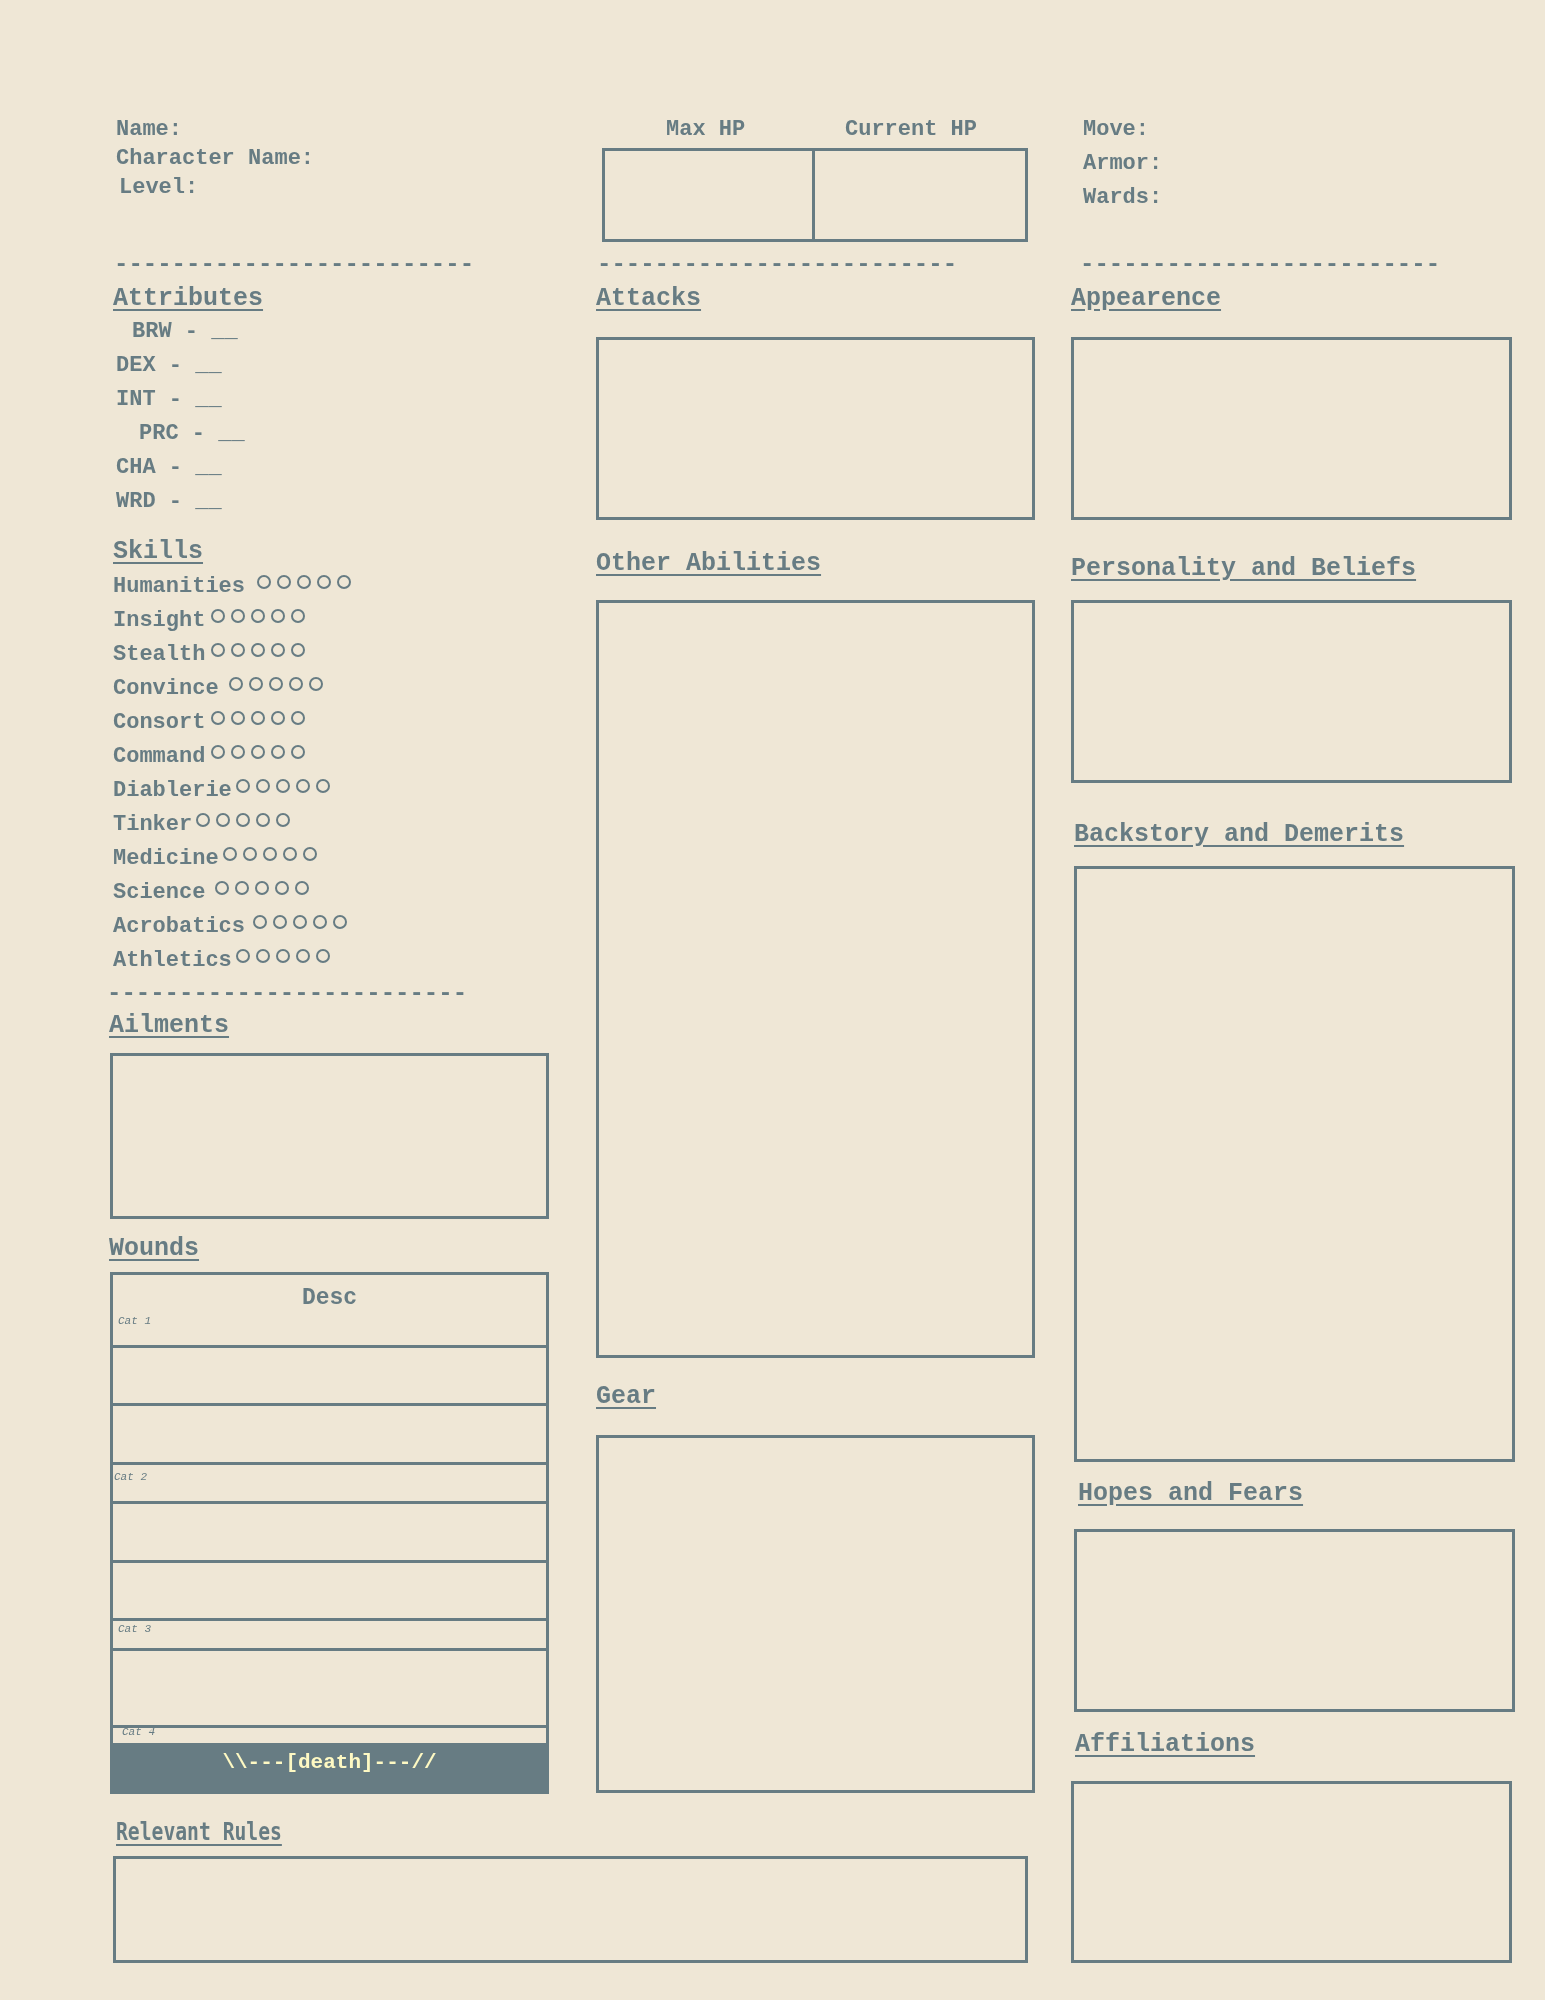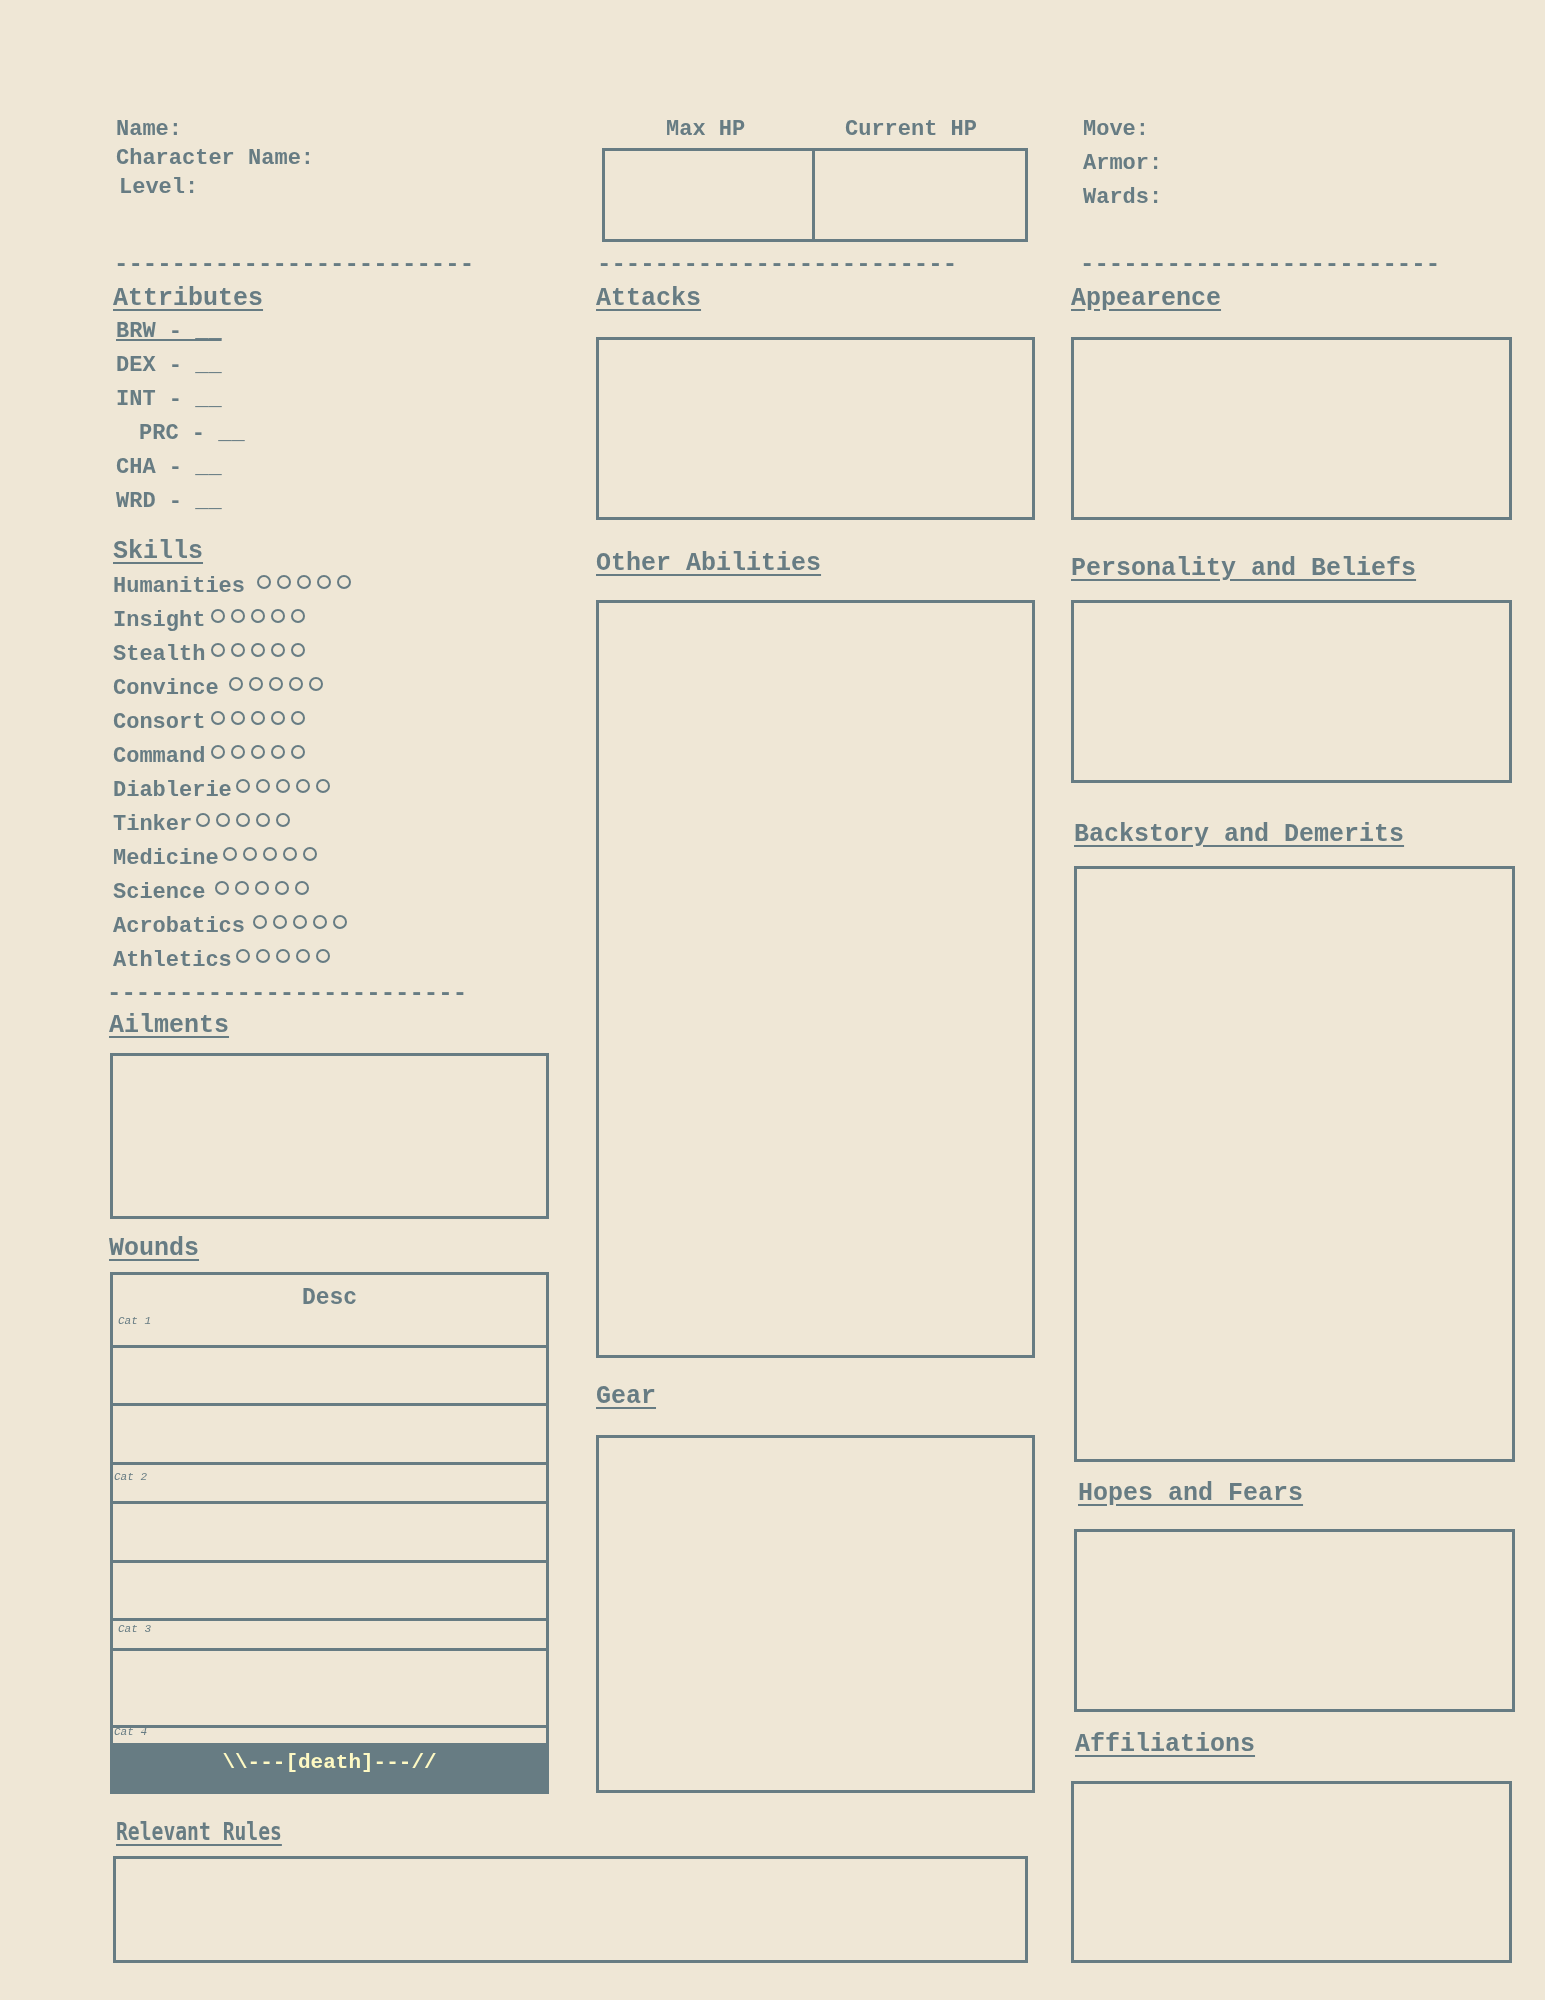--- a/index.html
+++ b/index.html
@@ -38,21 +38,21 @@
 
 <div class="abs lbl" style="left:1083px;top:116px;">Move:</div>
 <div class="abs lbl" style="left:1083px;top:150px;">Armor:</div>
 <div class="abs lbl" style="left:1083px;top:184px;">Wards:</div>
 
 <div class="abs rule" style="left:114px;top:251px;width:432px;">-------------------------</div>
 <div class="abs rule" style="left:597px;top:251px;width:432px;">-------------------------</div>
 <div class="abs rule" style="left:1080px;top:251px;width:432px;">-------------------------</div>
 
 <div class="abs hdr" style="left:113px;top:284px;">Attributes</div>
-<div class="abs lbl" style="left:116px;top:318px;text-decoration:underline;">BRW - __</div>
+<div class="abs lbl" style="left:132px;top:318px;">BRW - __</div>
 <div class="abs lbl" style="left:116px;top:352px;">DEX - __</div>
 <div class="abs lbl" style="left:116px;top:386px;">INT - __</div>
 <div class="abs lbl" style="left:116px;top:420px;margin-left:23px;">PRC - __</div>
 <div class="abs lbl" style="left:116px;top:454px;">CHA - __</div>
 <div class="abs lbl" style="left:116px;top:488px;">WRD - __</div>
 
 <div class="abs hdr" style="left:113px;top:537px;">Skills</div>
 <div class="abs" style="left:113px;top:569px;">
   <div class="skill"><span>Humanities</span><span class="dots" style="margin-left:12px"><i class="dot"></i><i class="dot"></i><i class="dot"></i><i class="dot"></i><i class="dot"></i></span></div>
   <div class="skill"><span>Insight</span><span class="dots"><i class="dot"></i><i class="dot"></i><i class="dot"></i><i class="dot"></i><i class="dot"></i></span></div>
@@ -83,21 +83,21 @@
   <div class="wound-row" style="top:131px;height:59px;"></div>
   <div class="wound-row" style="top:190px;height:39px;">
     <div class="cat" style="left:1px;top:6px;">Cat 2</div>
   </div>
   <div class="wound-row" style="top:229px;height:59px;"></div>
   <div class="wound-row" style="top:288px;height:58px;"></div>
   <div class="wound-row" style="top:346px;height:30px;">
     <div class="cat" style="left:5px;top:2px;">Cat 3</div>
   </div>
   <div class="wound-row" style="top:376px;height:77px;"></div>
-  <div class="wound-row" style="top:453px;height:20px;border-bottom:none;">
+  <div class="wound-row" style="top:453px;height:20px;border-bottom:none;margin-left:8px;">
     <div class="cat" style="left:1px;top:-2px;">Cat 4</div>
   </div>
   <div class="death">\\---[death]---//</div>
 </div>
 
 <div class="abs hdr narrow" style="left:116px;top:1818px;">Relevant Rules</div>
 <div class="box" style="left:113px;top:1856px;width:915px;height:107px;"></div>
 
 <div class="abs hdr" style="left:596px;top:284px;">Attacks</div>
 <div class="box" style="left:596px;top:337px;width:439px;height:183px;"></div>

